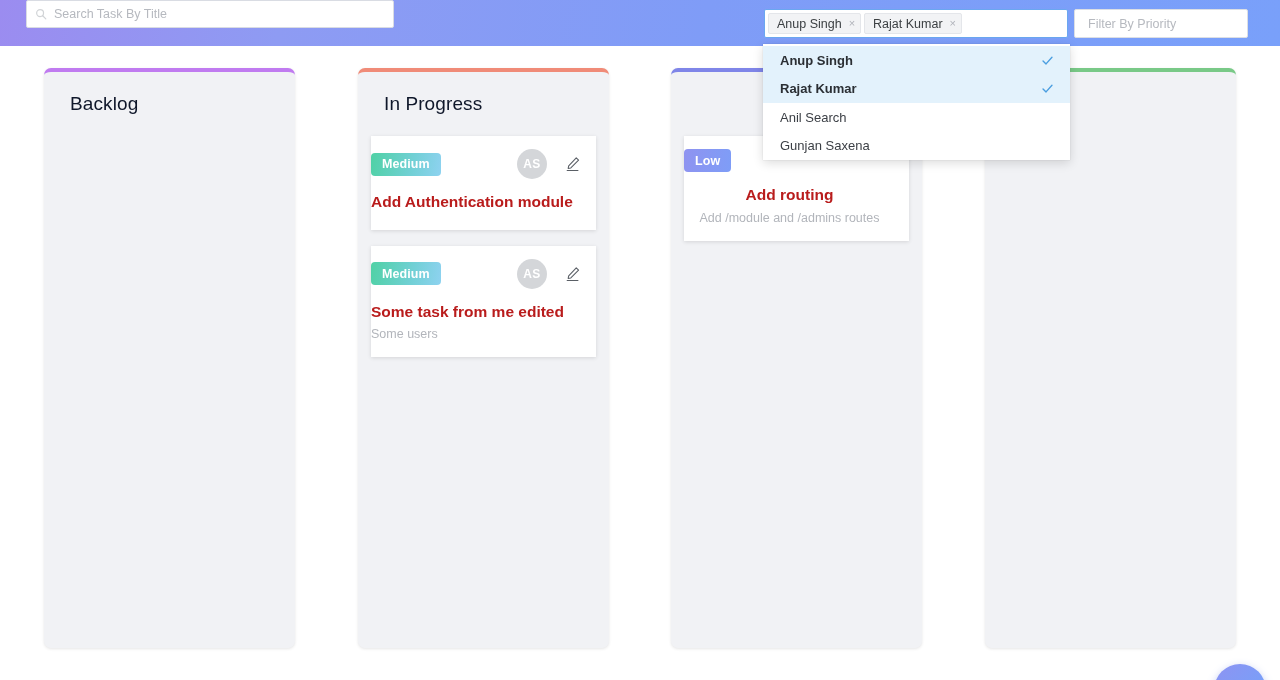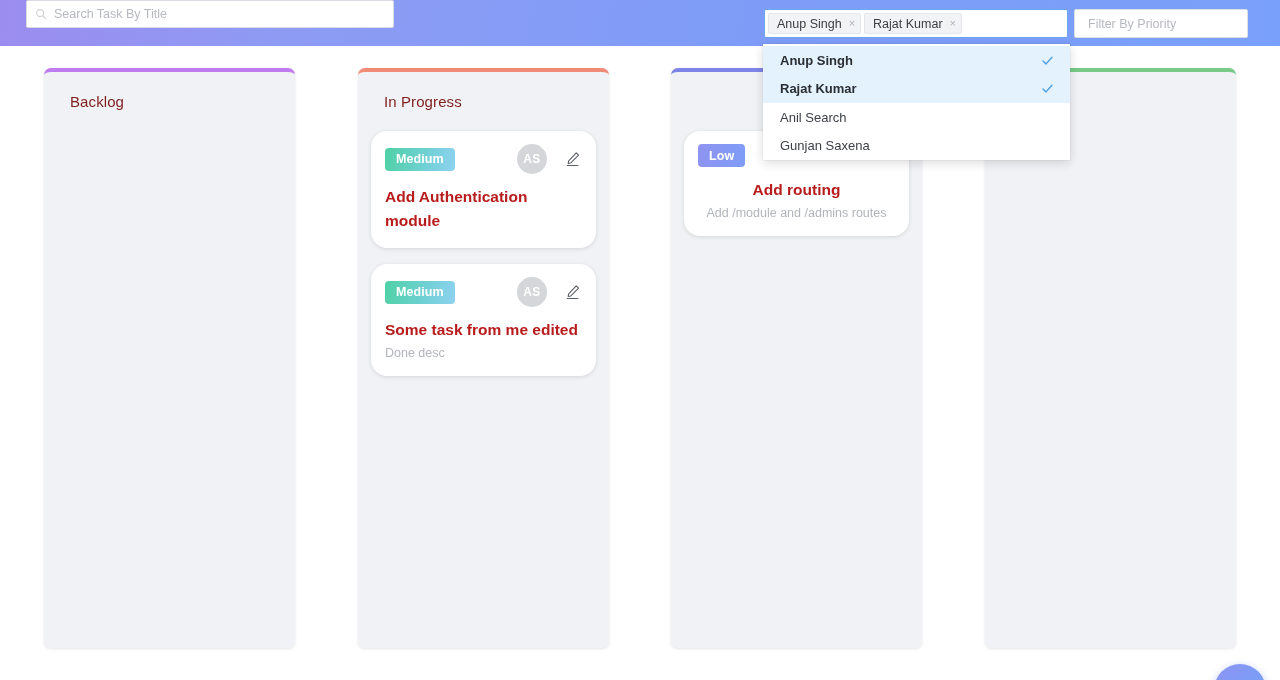--- a/index.html
+++ b/index.html
@@ -169,33 +169,33 @@
     box-shadow: 0 1px 3px rgba(0,0,0,.10);
     padding: 10px 13px 0 13px;
     overflow: hidden;
   }
   .col-0 { left: 44px; }
   .col-1 { left: 358px; }
   .col-2 { left: 671px; text-align: center; }
   .col-3 { left: 985px; }
 
   .col-title {
-    font-size: 15px;
-    color: #7f1d1d;
+    font-size: 19px;
+    color: #0f172a;
     font-weight: normal;
     margin: 11px 0 0 13px;
     letter-spacing: .1px;
   }
   .cards { margin-top: 21px; }
 
   .card {
     background: #ffffff;
-    border-radius: 16px;
+    border-radius: 0;
     box-shadow: 0 1px 4px rgba(0,0,0,.12);
-    padding: 13px 14px 14px 14px;
+    padding: 13px 14px 14px 0;
     margin-bottom: 16px;
   }
   .card-top {
     display: flex;
     align-items: center;
     margin-bottom: 11px;
   }
   .badge {
     display: inline-flex;
     align-items: center;
@@ -343,21 +343,21 @@
         <div class="card-top">
           <span class="badge badge-medium">Medium</span>
           <span class="card-spacer"></span>
           <span class="avatar">AS</span>
           <svg class="edit-icon" viewBox="0 0 20 20" fill="none" stroke="currentColor" stroke-width="1.2" stroke-linecap="round" stroke-linejoin="round">
             <path d="M13.6 3.2 L16.2 5.8 L7.6 14.4 L4.6 15 L5.2 12Z"></path>
             <line x1="3.5" y1="17.3" x2="15.5" y2="17.3"></line>
           </svg>
         </div>
         <div class="card-title">Some task from me edited</div>
-        <div class="card-desc">Done desc</div>
+        <div class="card-desc">Some users</div>
       </div>
 
     </div>
   </div>
 
   <div class="column col-2" style="border-top-color:#7f85e8">
     <div class="col-title">Review</div>
     <div class="cards">
       <div class="card">
         <div class="card-top">

